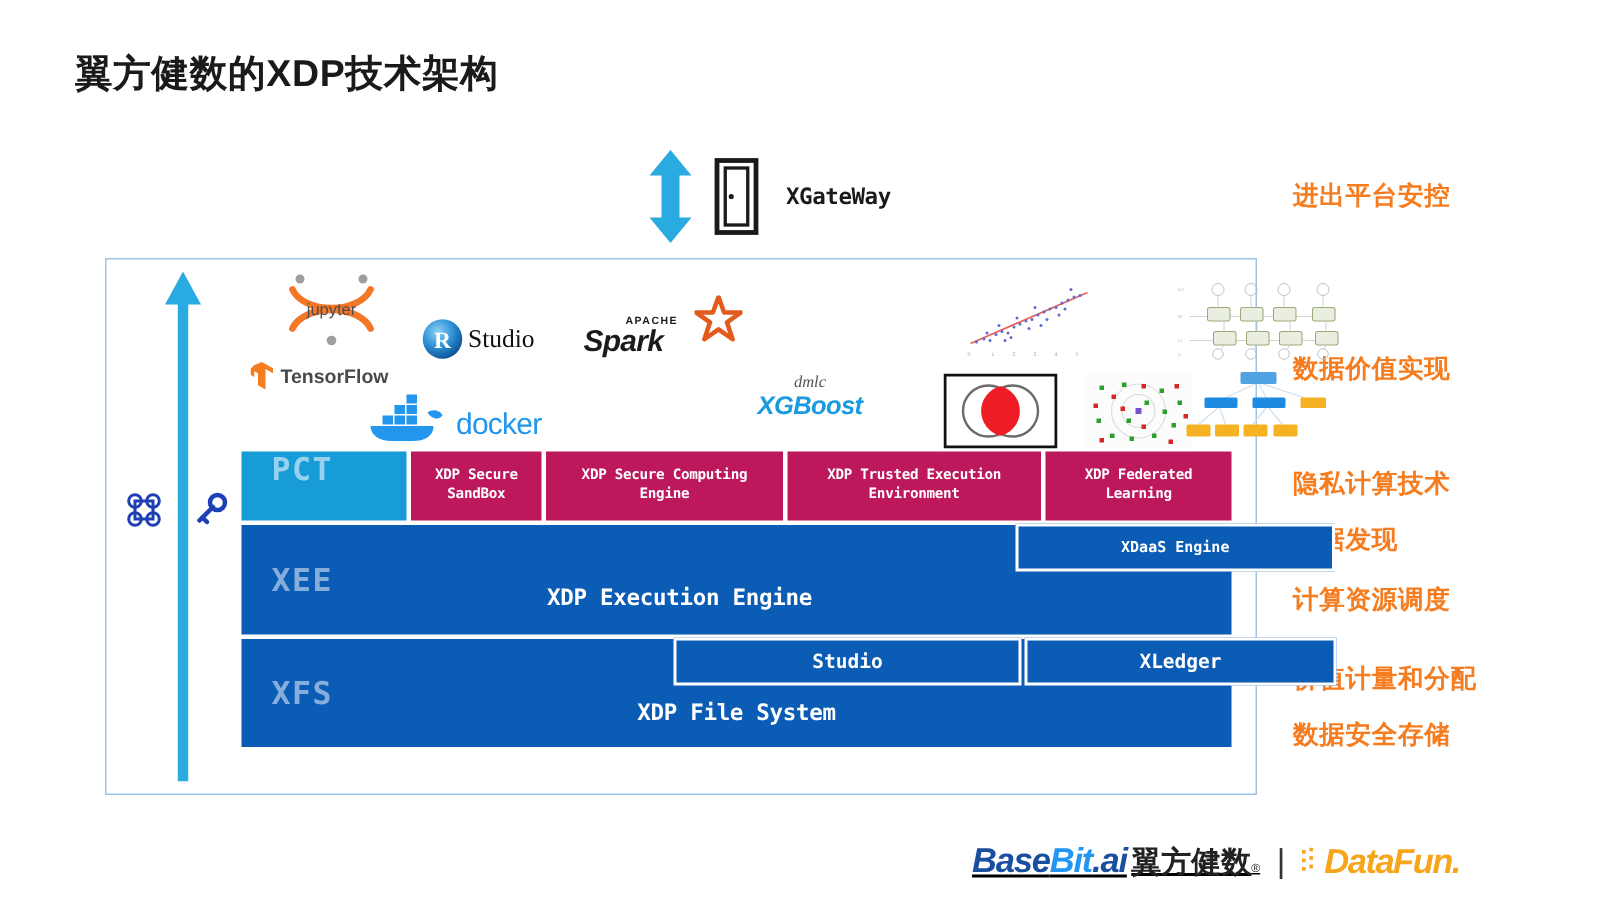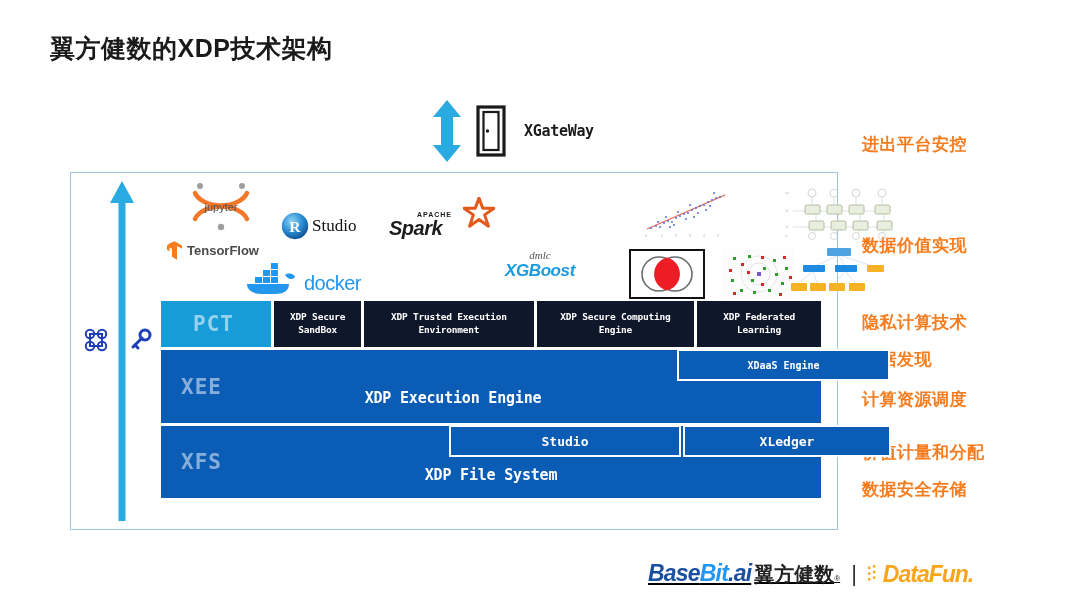--- a/index.html
+++ b/index.html
@@ -102,34 +102,33 @@
   .xgb-txt {
     font-size: 17px; color: #1a9ae0; font-weight: bold; font-style: italic;
     font-family: "Liberation Sans", sans-serif; letter-spacing:-0.4px;
   }
 
   
   .stack { position: absolute; left: 90px; top: 128px; width: 660px; }
 
   .row-pct { display: flex; gap: 3px; height: 46px; }
   .pct-cell {
-    background: #0f172a;
+    background: #be185d;
     display: flex; align-items: center; justify-content: center;
     text-align: center;
     color: #ffffff;
     font-family: "DejaVu Sans Mono", monospace;
     font-size: 9.5px; font-weight: bold; line-height: 1.35;
     letter-spacing: -0.2px;
     padding: 0 4px;
   }
   .pct-label-cell {
     background: #189CD8;
-    display:flex; align-items:center;
+    display:flex; align-items:flex-start;
     position: relative;
-    padding-left: 12px;
   }
   .tier-tag {
     font-family: "DejaVu Sans Mono", monospace;
     font-size: 21px; font-weight: bold;
     color: rgba(255,255,255,0.55);
     letter-spacing: 1px;
     padding-left: 20px;
   }
 
   .row-xee {
@@ -206,21 +205,21 @@
     <polygon points="15,0 29,17 21,17 21,45 29,45 15,62 1,45 9,45 9,17 1,17" fill="#29ABE2"></polygon>
   </svg>
   <svg class="door-icon" viewBox="0 0 30 52">
     <rect x="2" y="2" width="26" height="48" fill="#ffffff" stroke="#1a1a1a" stroke-width="3.2"></rect>
     <rect x="7.5" y="7" width="15" height="38" fill="#ffffff" stroke="#1a1a1a" stroke-width="2.2"></rect>
     <circle cx="11.5" cy="26" r="1.7" fill="#1a1a1a"></circle>
   </svg>
   <span class="gateway-label">XGateWay</span>
 </div>
 
-<div class="side-label" style="top:133px">进出平台安控</div>
+<div class="side-label" style="top:119px">进出平台安控</div>
 <div class="side-label" style="top:234px">数据价值实现</div>
 <div class="side-label" style="top:311px">隐私计算技术</div>
 <div class="side-label" style="top:348px">数据发现</div>
 <div class="side-label" style="top:388px">计算资源调度</div>
 <div class="side-label" style="top:441px">价值计量和分配</div>
 <div class="side-label" style="top:478px">数据安全存储</div>
 
 <div class="panel">
 
   <svg class="up-arrow" viewBox="0 0 26 340">
@@ -484,27 +483,27 @@
   <div class="stack">
 
     <div class="row-pct">
       <div class="pct-label-cell" style="width:111px">
         <span class="tier-tag">PCT</span>
       </div>
       <div class="pct-cell" style="width:88px">
         <span style="white-space:pre-line">XDP Secure
 SandBox</span>
       </div>
+      <div class="pct-cell" style="width:159px">
+        <span style="white-space:pre-line">XDP Secure Computing
+Engine</span>
+      </div>
       <div class="pct-cell" style="width:171px">
         <span style="white-space:pre-line">XDP Trusted Execution
 Environment</span>
-      </div>
-      <div class="pct-cell" style="width:159px">
-        <span style="white-space:pre-line">XDP Secure Computing
-Engine</span>
       </div>
       <div class="pct-cell" style="width:125px">
         <span style="white-space:pre-line">XDP Federated
 Learning</span>
       </div>
     </div>
 
     <div class="row-xee">
       <span class="tier-tag">XEE</span>
       <div class="xee-main-text">XDP Execution Engine</div>

